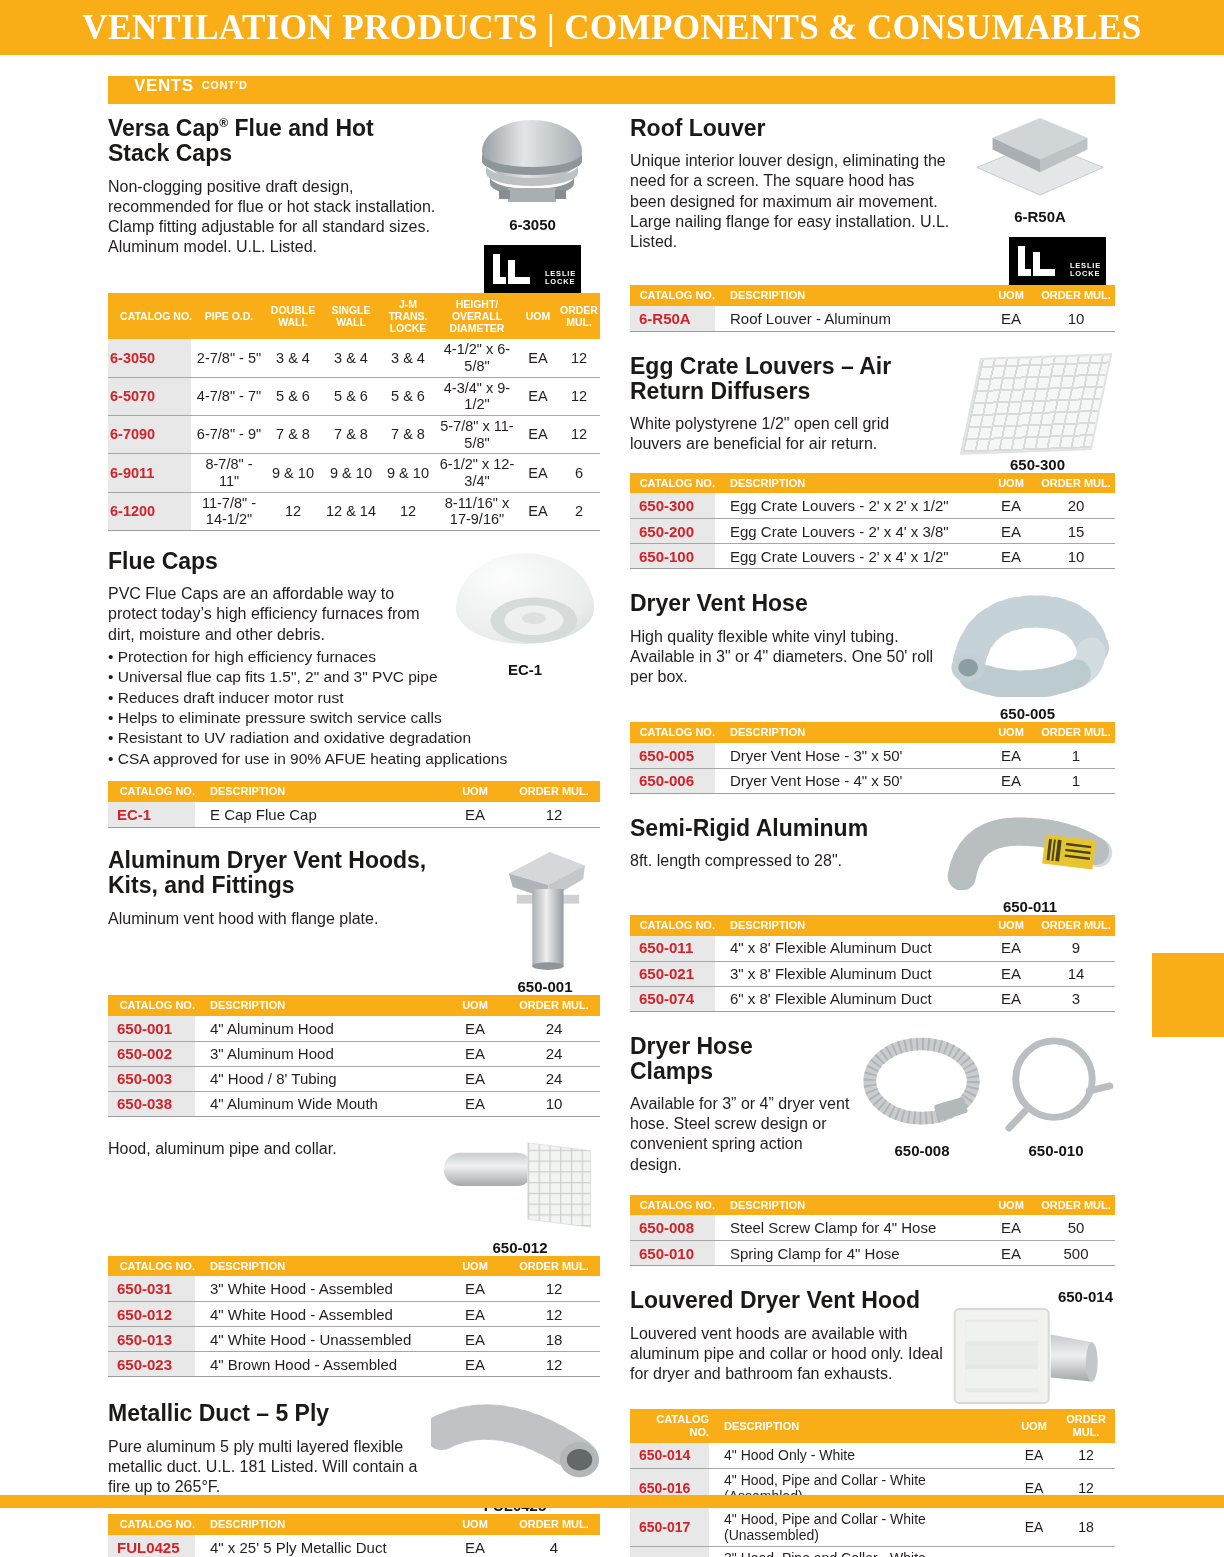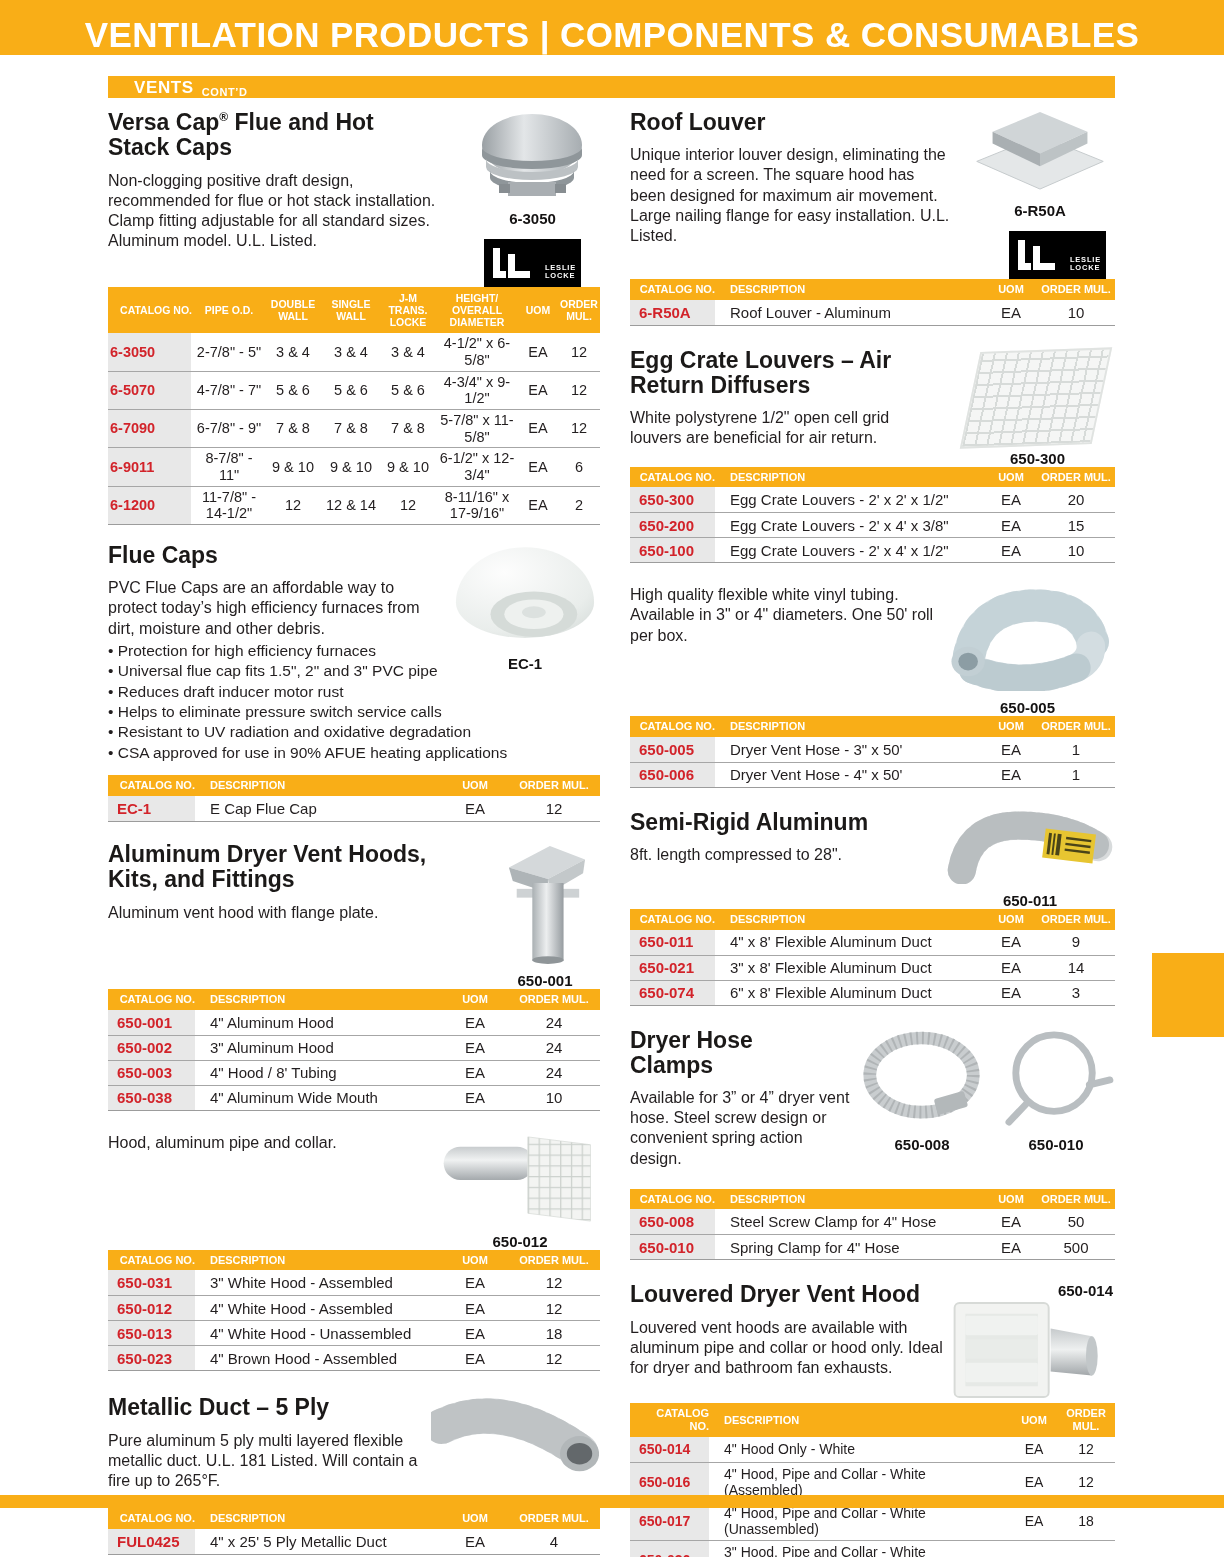--- a/index.html
+++ b/index.html
@@ -4,23 +4,23 @@
 <style>
   :root{
     --orange:#F9AE17; --red:#D2232A; --ink:#221E1F; --graycell:#E8E8E8; --line:#9C9C9C;
   }
   *{box-sizing:border-box;}
   html,body{margin:0;padding:0;}
   body{width:1224px;background:#fff;font-family:"Liberation Sans","DejaVu Sans",sans-serif;color:var(--ink);}
   .page{position:relative;width:1224px;height:1557px;overflow:hidden;background:#fff;}
 
   
-  .top-band{height:55px;background:var(--orange);display:flex;align-items:flex-end;justify-content:center;}
+  .top-band{height:55px;background:var(--orange);display:flex;align-items:center;justify-content:center;font-family:Liberation Serif, serif;}
   .top-title{color:#fff;font-size:35px;font-weight:bold;letter-spacing:.4px;white-space:nowrap;}
-  .vents-bar{margin:21px 0 0 108px;width:1007px;height:22px;background:var(--orange);display:flex;align-items:flex-end;padding-left:26px;}
+  .vents-bar{margin:21px 0 0 108px;width:1007px;height:28px;background:var(--orange);display:flex;align-items:flex-start;padding-left:26px;}
   .vents-main{color:#fff;font-weight:bold;font-size:17px;letter-spacing:.6px;}
   .vents-sub{color:#fff;font-weight:bold;font-size:11px;margin-left:8px;letter-spacing:.6px;padding-top:3px;}
 
   
   .cols{display:flex;gap:30px;padding:8px 0 0 108px;align-items:flex-start;}
   .colL{width:492px;}
   .colR{width:485px;}
 
   .sec{position:relative;margin-top:16px;}
   .sec:first-child{margin-top:4px;}
@@ -454,20 +454,21 @@
               <path d="M26 72 Q 36 24 88 21 Q 142 19 152 58" stroke="#dfe7ea" stroke-width="33"></path>
               <path d="M26 72 Q 36 24 88 21 Q 142 19 152 58" stroke="#b7c7ce" stroke-width="33" stroke-dasharray="4 10" opacity=".65"></path>
               <path d="M30 86 Q 82 106 136 84 Q 151 76 150 62" stroke="#d3dde1" stroke-width="29"></path>
               <path d="M30 86 Q 82 106 136 84" stroke="#aabcc3" stroke-width="29" stroke-dasharray="4 9" opacity=".55"></path>
             </g>
             <ellipse cx="25" cy="78" rx="17" ry="15" fill="#c2cfd4"></ellipse>
             <ellipse cx="25" cy="78" rx="10" ry="9" fill="#8c9da4"></ellipse>
           </svg>
           <div class="cap">650-005</div>
         </div>
+        <h2>Dryer Vent Hose</h2>
         <p class="body w310">High quality flexible white vinyl tubing. Available in 3" or 4" diameters. One 50' roll per box.</p>
         <div class="tbl tblR">
             <div class="thead">
               <div class="th c0">CATALOG NO.</div>
               <div class="th c1">DESCRIPTION</div>
               <div class="th c2">UOM</div>
               <div class="th c3">ORDER MUL.</div>
             </div>
             <div class="trow">
               <div class="td c0 cat">650-005</div>

